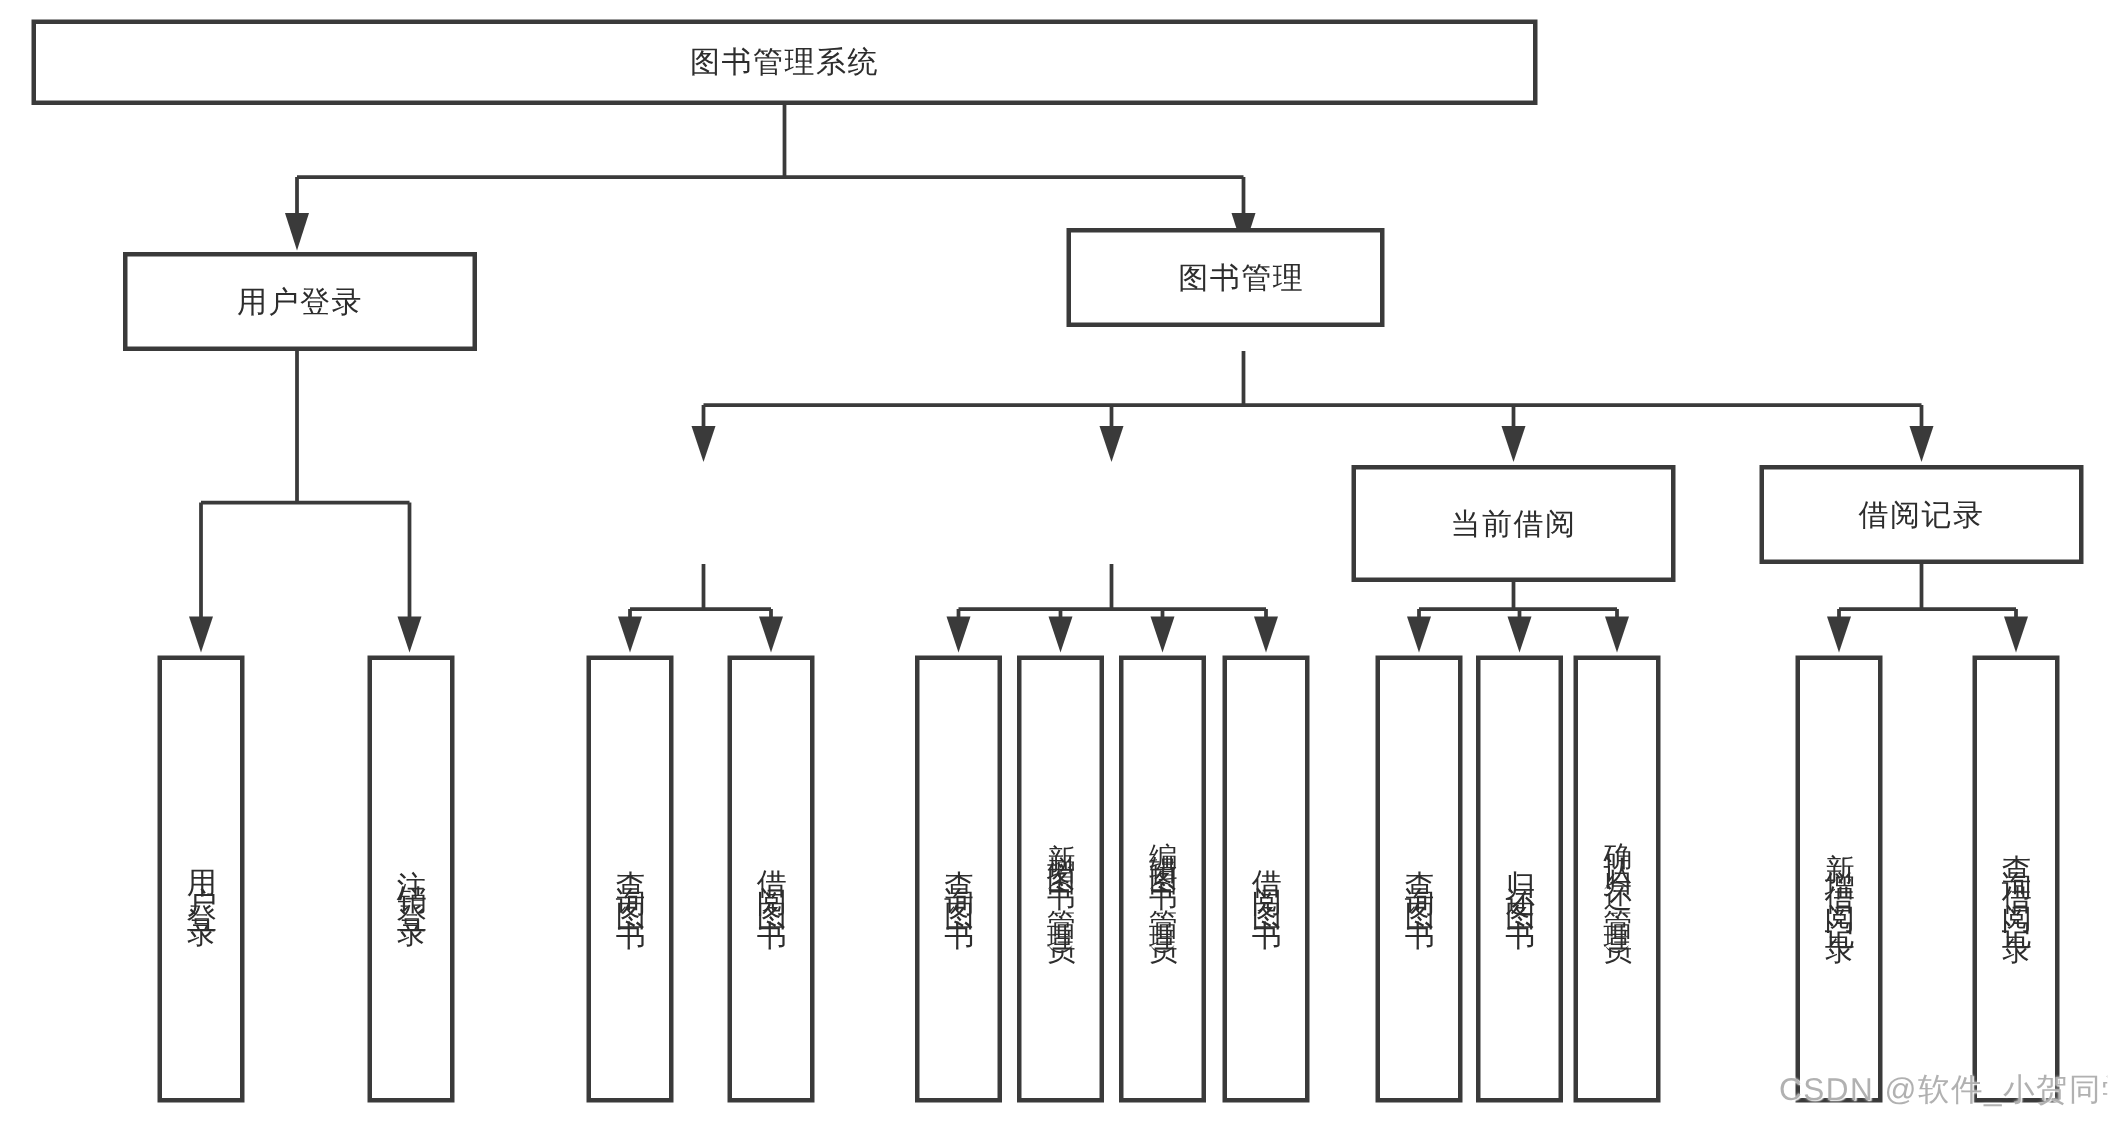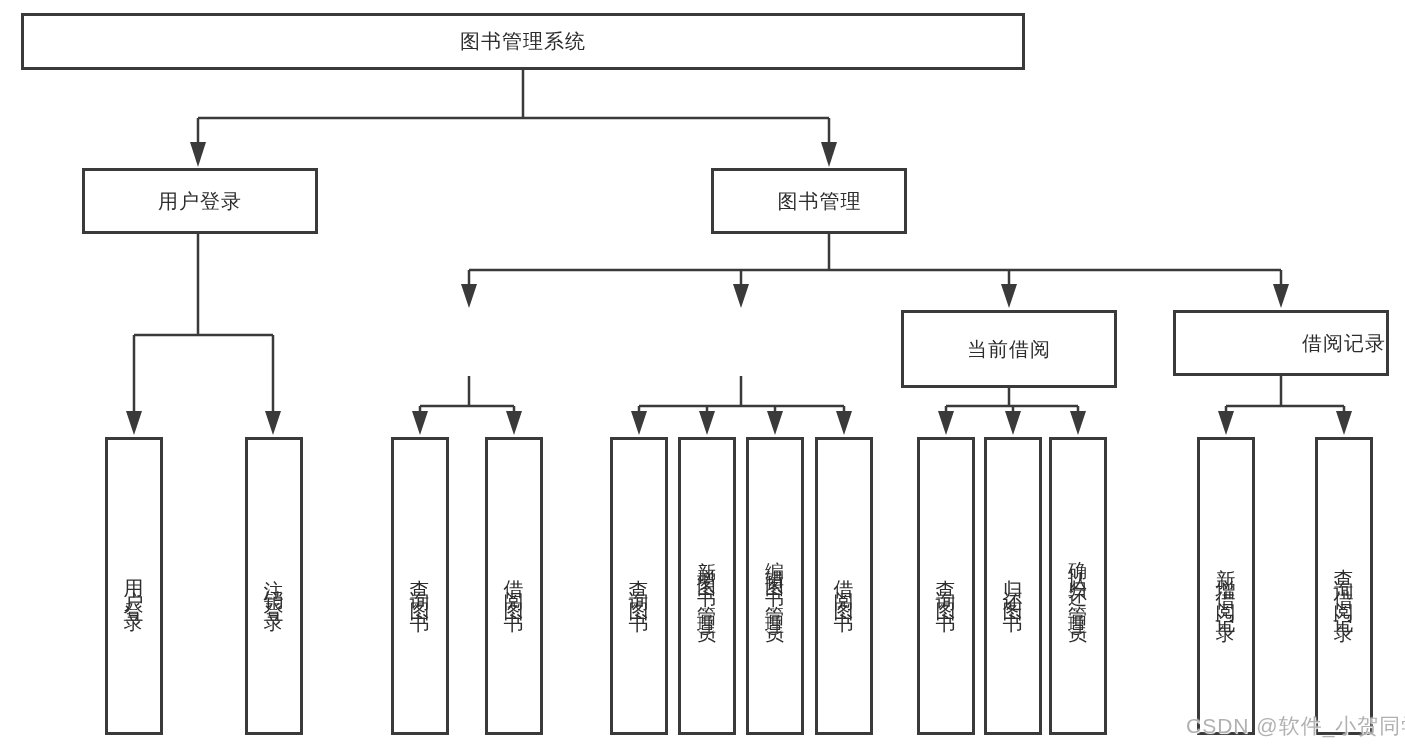--- a/index.html
+++ b/index.html
@@ -33,25 +33,25 @@
     align-items: center;
     justify-content: center;
     font-size: 20px;
     letter-spacing: 1px;
     color: #2d2d2d;
     z-index: 2;
   }
   
   .root-box   { left: 21px;   top: 13px;  width: 1004px; height: 57px; }
   .l2-user    { left: 82px;   top: 168px; width: 236px;  height: 66px; }
-  .l2-book    { left: 711px;  top: 168px; width: 196px;  height: 66px; padding-left: 21px; }
+  .l2-book    { left: 711px;  top: 152px; width: 212px;  height: 66px; padding-left: 21px; }
   .l3-nbr     { left: 360px;  top: 310px; width: 218px;  height: 66px; }
   .l3-bb      { left: 632px;  top: 310px; width: 218px;  height: 66px; }
   .l3-cb      { left: 901px;  top: 310px; width: 216px;  height: 78px; }
-  .l3-br      { left: 1173px; top: 310px; width: 216px;  height: 66px; justify-content: flex-end; }
+  .l3-br      { left: 1173px; top: 310px; width: 216px;  height: 66px; }
   
   .leaf {
     top: 437px;
     height: 298px;
     width: 58px;
     border-width: 3px;
   }
   .leaf .vtext {
     writing-mode: vertical-rl;
     text-orientation: mixed;

